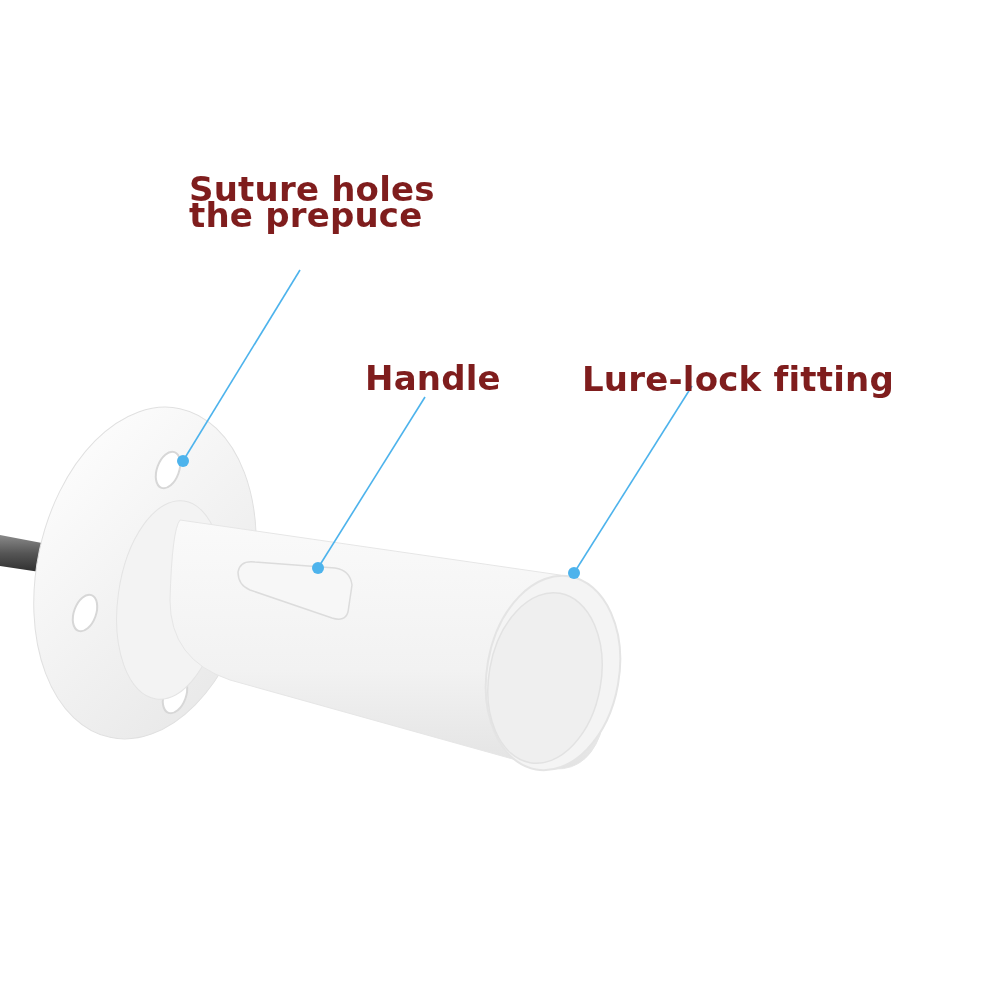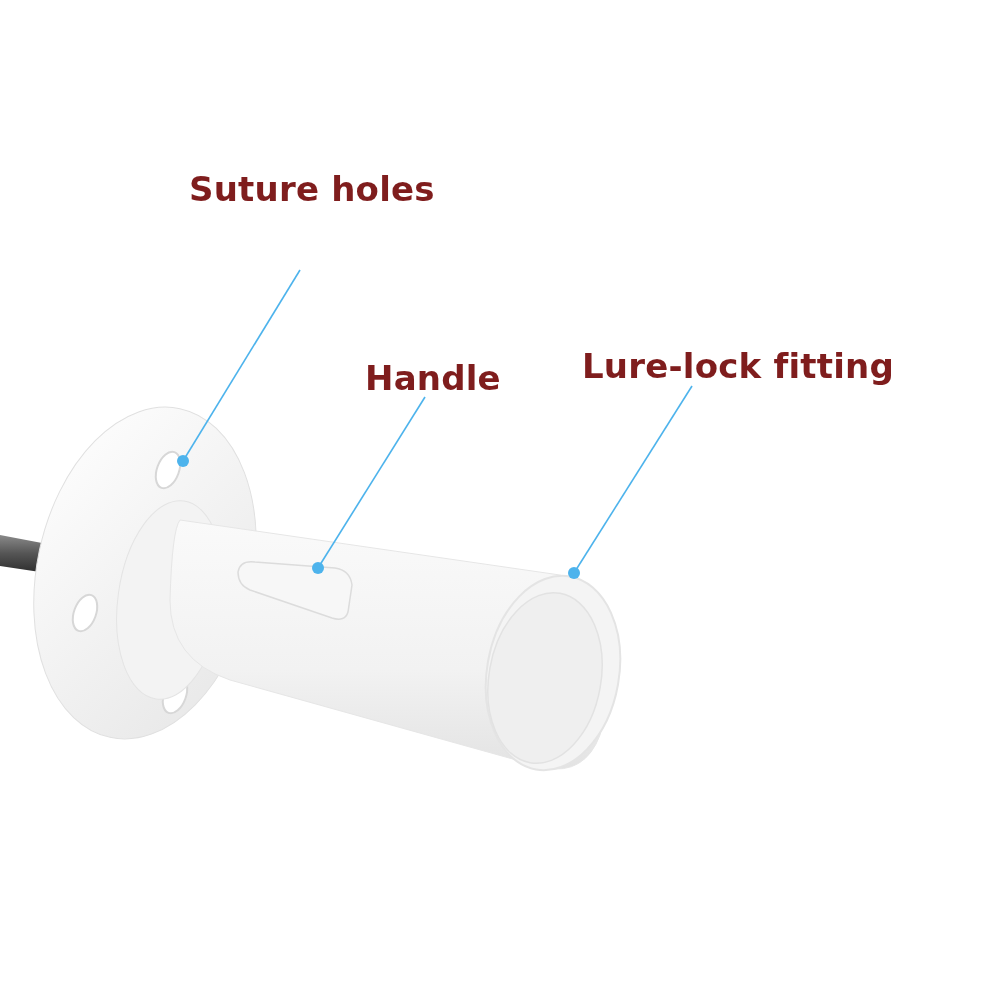--- a/index.html
+++ b/index.html
@@ -1,20 +1,20 @@
 <!DOCTYPE html>
 <html><head>
 <meta charset="utf-8">
 <style>
   html, body { margin:0; padding:0; background:#ffffff; }
   body { width:1000px; height:1000px; position:relative; overflow:hidden; font-family:"DejaVu Sans", sans-serif; }
   .label { position:absolute; color:#7f1d1d; font-weight:bold; font-size:34px; line-height:26px; letter-spacing:0.2px; }
   #lbl-suture { left:189px; top:176px; width:320px; }
   #lbl-handle { left:365px; top:365px; }
-  #lbl-lure { left:582px; top:353px; }
+  #lbl-lure { left:582px; top:366px; }
   svg { position:absolute; left:0; top:0; }
 </style>
 </head>
 <body>
 
 <svg width="1000" height="1000" viewBox="0 0 1000 1000">
   <defs>
     <linearGradient id="flangeGrad" x1="0" y1="0" x2="1" y2="1">
       <stop offset="0" stop-color="#ffffff"></stop>
       <stop offset="1" stop-color="#e6e6e6"></stop>
@@ -59,15 +59,16 @@
     <circle cx="183" cy="461" r="6" stroke="none"></circle>
     <line x1="425" y1="397" x2="318" y2="568"></line>
     <circle cx="318" cy="568" r="6" stroke="none"></circle>
     <line x1="692" y1="386" x2="574" y2="573"></line>
     <circle cx="574" cy="573" r="6" stroke="none"></circle>
   </g>
 </svg>
 
 <div id="lbl-suture" class="label">
   <div>Suture holes</div>
+  <div>the prepuce</div>
 </div>
 <div id="lbl-handle" class="label">Handle</div>
 <div id="lbl-lure" class="label">Lure-lock fitting</div>
 
 </body></html>

